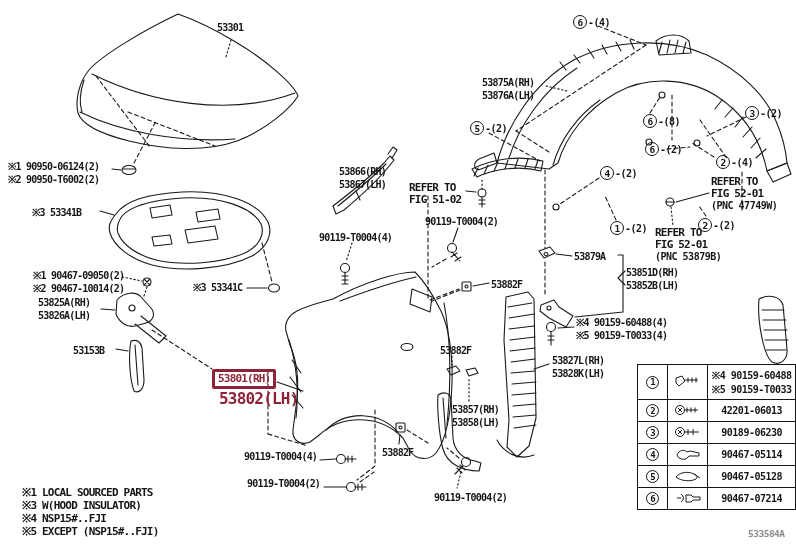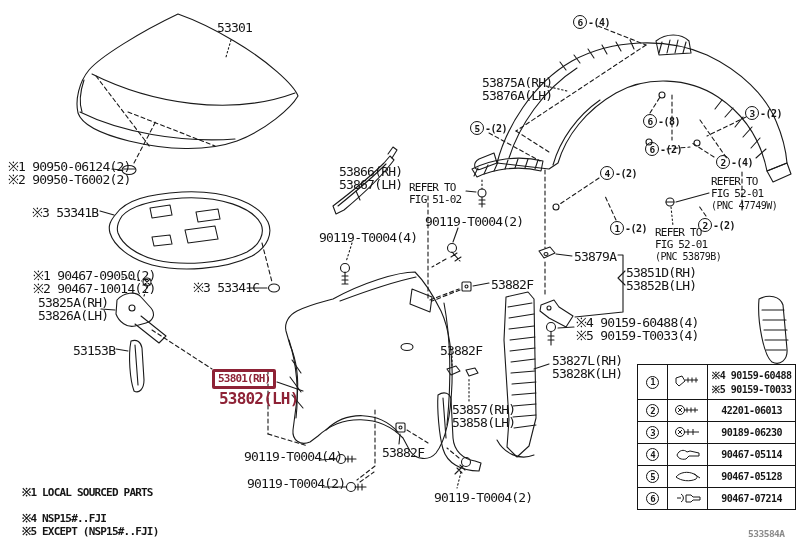--- a/index.html
+++ b/index.html
@@ -1,22 +1,22 @@
 <!DOCTYPE html>
 <html style="--highlight: #8e2236; --ink: #1a1a1a; --paper: #ffffff;"><head>
 <meta charset="utf-8">
 <style>
   html,body{margin:0;padding:0;background:#fff;}
   body{width:796px;height:549px;overflow:hidden;}
   .stage{position:relative;width:796px;height:549px;background:#fff;
          font-family:"DejaVu Sans Mono","Liberation Mono",monospace;color:#151515;}
   .art{position:absolute;left:0;top:0;}
-  .lbl{position:absolute;font-weight:normal;font-size:13px;line-height:13px;
+  .lbl{position:absolute;font-weight:bold;font-size:10px;line-height:13px;
        letter-spacing:-0.8px;white-space:nowrap;color:#151515;}
-  .note{position:absolute;font-weight:normal;font-size:11px;line-height:12px;
+  .note{position:absolute;font-weight:bold;font-size:11px;line-height:12px;
         letter-spacing:-0.8px;white-space:nowrap;color:#151515;}
   .note .pnc{font-size:10px;letter-spacing:-0.5px;}
   .co{position:absolute;display:flex;align-items:center;gap:1px;
       font-weight:bold;font-size:10px;letter-spacing:-0.5px;color:#151515;}
   .circ{box-sizing:border-box;width:14px;height:14px;border:1.4px solid #151515;border-radius:50%;
         display:inline-flex;align-items:center;justify-content:center;
         font-size:9.5px;font-weight:bold;flex:0 0 auto;}
   .hl-box{position:absolute;border:3px solid var(--highlight,#8e2236);border-radius:2px;
           padding:0 3px;color:var(--highlight,#8e2236);
           font-weight:bold;font-size:11px;line-height:14px;letter-spacing:-0.8px;white-space:nowrap;}
@@ -408,17 +408,18 @@
               </g>
             </svg></td>
       <td class="c-part">
             <div>90467-07214</div>
           </td>
     </tr>
   </tbody>
     </table>
 
   <div class="legend-line" style="left:22px;top:484px">※1 LOCAL SOURCED PARTS</div>
+  <div class="legend-line" style="left:22px;top:497px">※3 W(HOOD INSULATOR)</div>
   <div class="legend-line" style="left:22px;top:510px">※4 NSP15#..FJI</div>
   <div class="legend-line" style="left:22px;top:523px">※5 EXCEPT (NSP15#..FJI)</div>
 
   <div class="doc-code" style="left:748px;top:528px">533584A</div>
 </div>
 
 </body></html>

